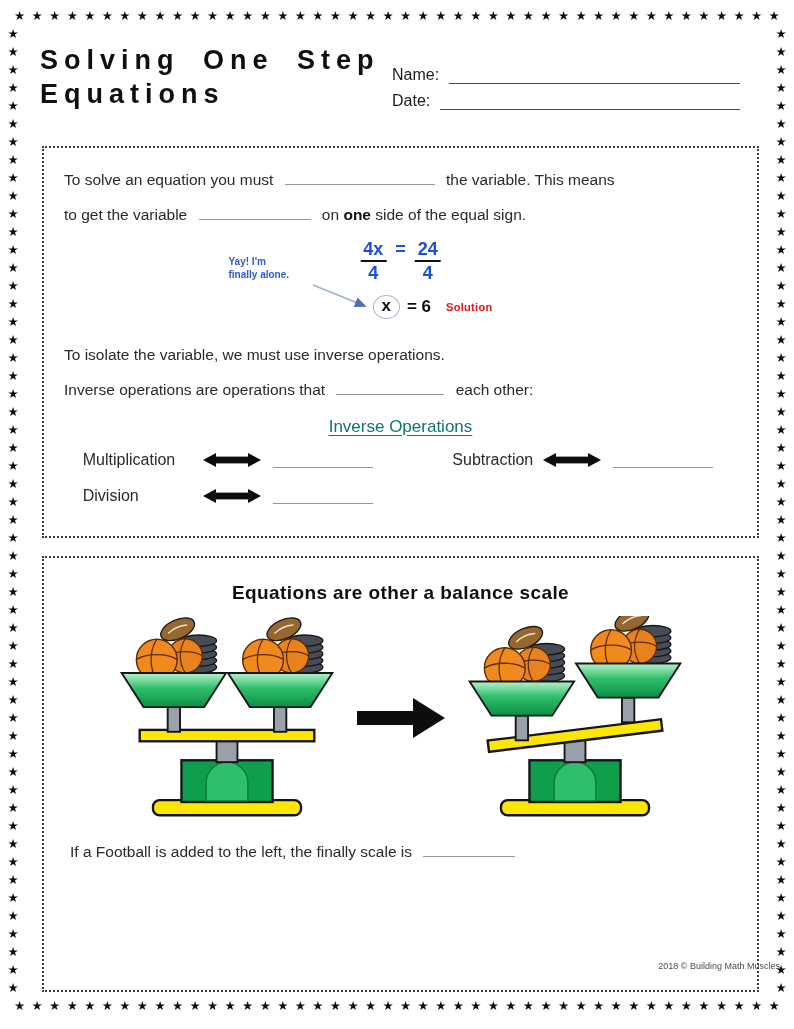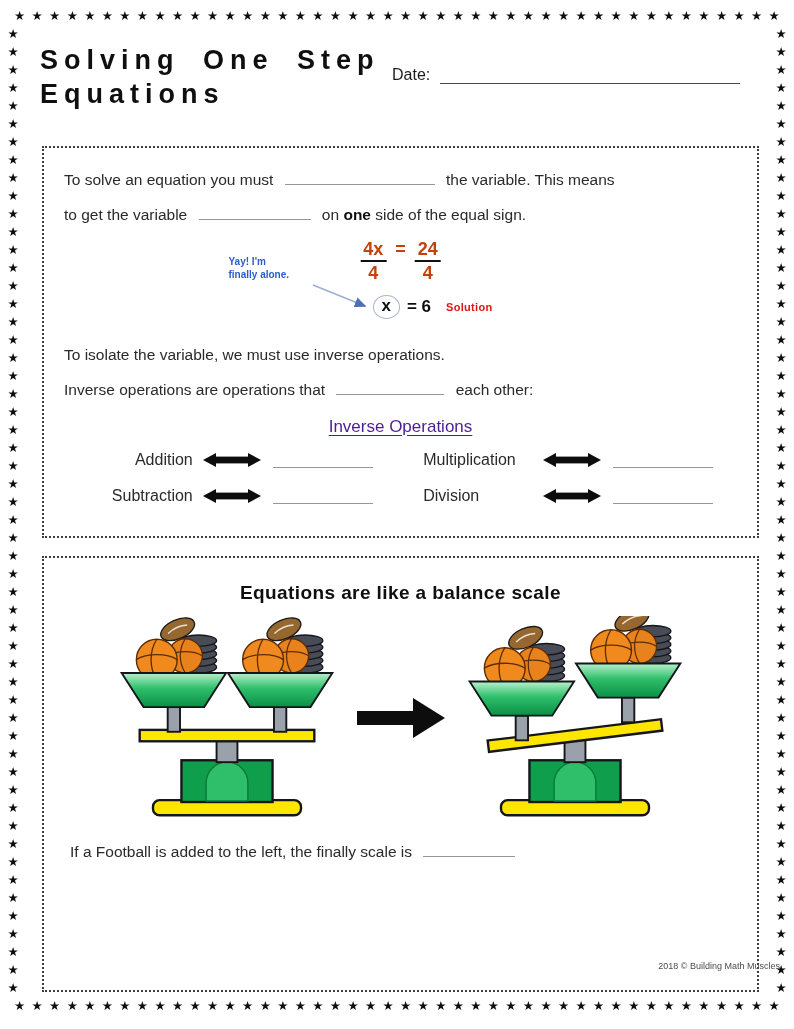--- a/index.html
+++ b/index.html
@@ -40,34 +40,34 @@
   .blank { display:inline-block; height:0.95em; border-bottom:1.6px solid #969696; margin:0 7px; vertical-align:baseline; }
   .w150 { width:150px; } .w115 { width:112px; } .w110 { width:108px; } .w95 { width:92px; } .w120 { width:118px; }
 
   .b { font-weight:700; color:#111; }
   .u { text-decoration:underline; }
 
   
   .eq-wrap { position:relative; width:360px; margin:12px auto 2px; height:92px; }
   .eq-fracs { position:absolute; left:50%; transform:translateX(-50%); top:0;
               display:flex; align-items:flex-start; gap:9px;
-              font-weight:800; font-size:18px; color:#c2410c; }
+              font-weight:800; font-size:18px; color:#1d4ed8; }
   .frac { display:inline-block; text-align:center; line-height:1.15; }
   .frac .num { display:block; border-bottom:2.5px solid #101010; padding:0 3px 1px; }
   .frac .den { display:block; padding-top:1px; }
   .eqsign { line-height:1.15; }
   .eq-result { position:absolute; left:152px; top:56px; display:flex; align-items:center; gap:7px; }
   .circled { border:1.6px solid #a9b6cf; border-radius:50%; padding:0 8px 2px; font-weight:800; font-size:17px; color:#0d0d0d; }
   .resval { font-weight:800; font-size:17px; color:#0d0d0d; }
   .sol { color:#e81212; font-weight:700; font-size:11px; margin-left:8px; letter-spacing:0.3px; }
   .eq-note { position:absolute; left:8px; top:16px; color:#2b5bd0; font-weight:700; font-size:10px; line-height:1.3; }
   .eq-arrow-svg { position:absolute; left:0; top:0; width:360px; height:92px; pointer-events:none; }
 
   
-  .inv-title { text-align:center; font-size:17px; font-weight:400; color:#4c1d95;
+  .inv-title { text-align:center; font-size:17px; font-weight:400; color:#0f766e;
                text-decoration:underline; text-underline-offset:3px; margin-top:16px; }
   .inv-grid { display:grid; grid-template-columns:1fr 1fr; margin-top:14px; row-gap:18px; column-gap:8px; }
   .inv-item { display:grid; grid-template-columns:110px 60px 105px; align-items:center; gap:10px;
               font-size:16px; color:#2a2a2a; justify-content:center; margin:0 auto; }
   .inv-item .lab-r { text-align:right; }
   .inv-item .lab-l { text-align:left; }
   .inv-item .blank { width:100px; margin:0; }
   .dbl-arrow { display:block; }
 
   
@@ -288,20 +288,24 @@
       <span>★</span>
       <span>★</span>
     </div>
 
   <div class="title">
     <div>Solving One Step</div>
     <div>Equations</div>
   </div>
 
   <div class="namedate">
+    <div class="nd-row">
+      <span class="lbl">Name:</span>
+      <span class="nd-line"></span>
+    </div>
     <div class="nd-row">
       <span class="lbl">Date:</span>
       <span class="nd-line"></span>
     </div>
   </div>
 
   <div class="box box1">
 
     <p class="fill first">
       <span>To solve an equation you must</span>
@@ -356,29 +360,20 @@
     <p class="fill">
       <span>Inverse operations are operations that</span>
       <span class="blank w110"></span>
       <span>each other:</span>
     </p>
 
     <div class="inv-title">Inverse Operations</div>
 
     <div class="inv-grid">
 
-      <div class="inv-item">
-        <span class="lab-r">Addition</span>
-        <svg class="dbl-arrow" width="58" height="16" viewBox="0 0 58 16">
-          <polygon points="0,8 13,1 13,15" fill="#0d0d0d"></polygon>
-          <rect x="12" y="4.6" width="34" height="6.8" fill="#0d0d0d"></rect>
-          <polygon points="45,1 58,8 45,15" fill="#0d0d0d"></polygon>
-        </svg>
-        <span class="blank"></span>
-      </div>
 
       <div class="inv-item">
         <span class="lab-l">Multiplication</span>
         <svg class="dbl-arrow" width="58" height="16" viewBox="0 0 58 16">
           <polygon points="0,8 13,1 13,15" fill="#0d0d0d"></polygon>
           <rect x="12" y="4.6" width="34" height="6.8" fill="#0d0d0d"></rect>
           <polygon points="45,1 58,8 45,15" fill="#0d0d0d"></polygon>
         </svg>
         <span class="blank"></span>
       </div>
@@ -400,21 +395,21 @@
           <rect x="12" y="4.6" width="34" height="6.8" fill="#0d0d0d"></rect>
           <polygon points="45,1 58,8 45,15" fill="#0d0d0d"></polygon>
         </svg>
         <span class="blank"></span>
       </div>
     </div>
   </div>
 
   <div class="box box2">
 
-    <h2>Equations are like a balance scale</h2>
+    <h2>Equations are other a balance scale</h2>
 
     <div class="scales">
 
       <svg width="224" height="205" viewBox="0 -24 236 216">
         <defs>
           <linearGradient id="panG-b" x1="0" y1="0" x2="0" y2="1">
             <stop offset="0" stop-color="#b8f2cc"></stop>
             <stop offset="0.45" stop-color="#2fbf6b"></stop>
             <stop offset="1" stop-color="#0a8f45"></stop>
           </linearGradient>

